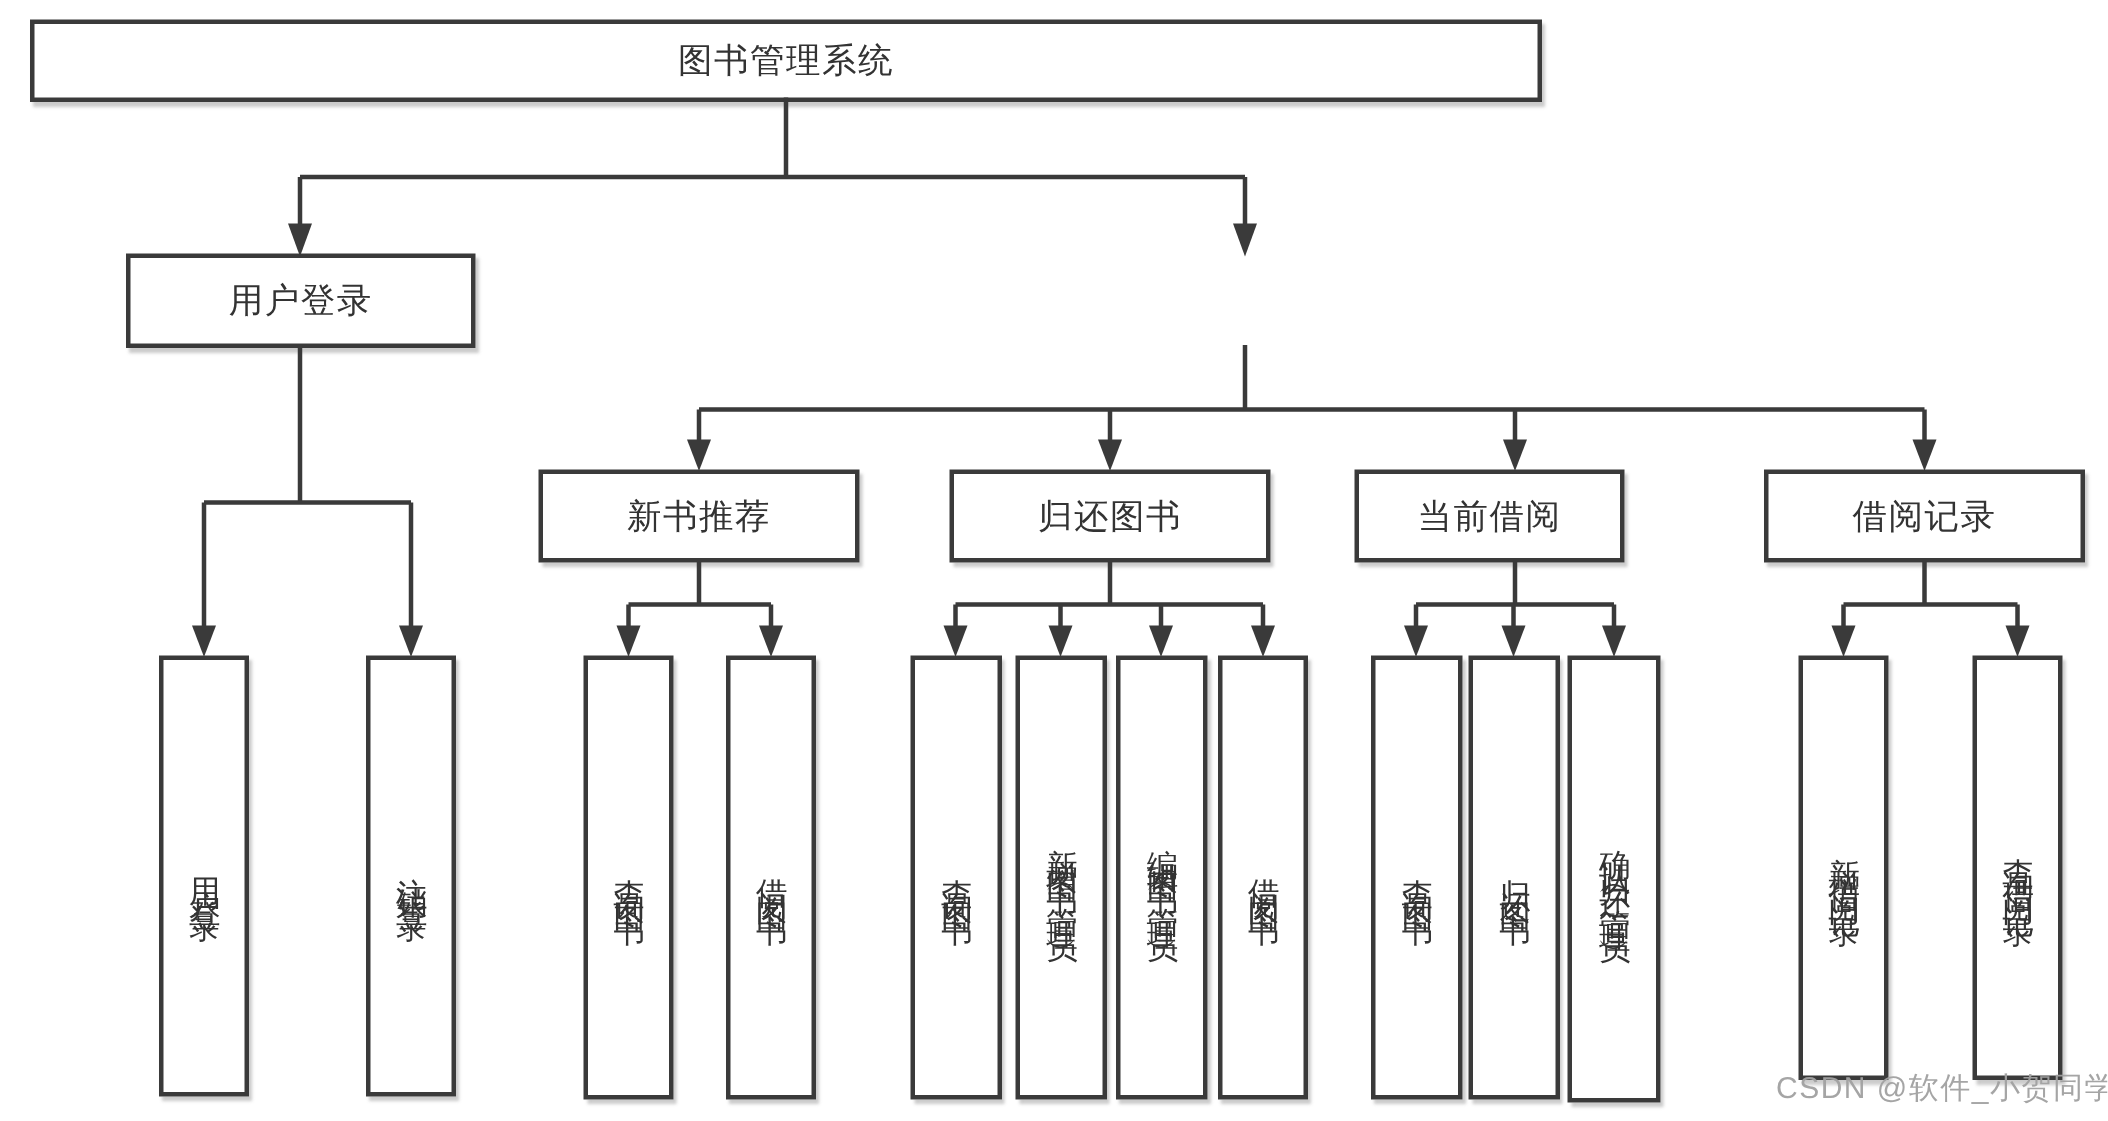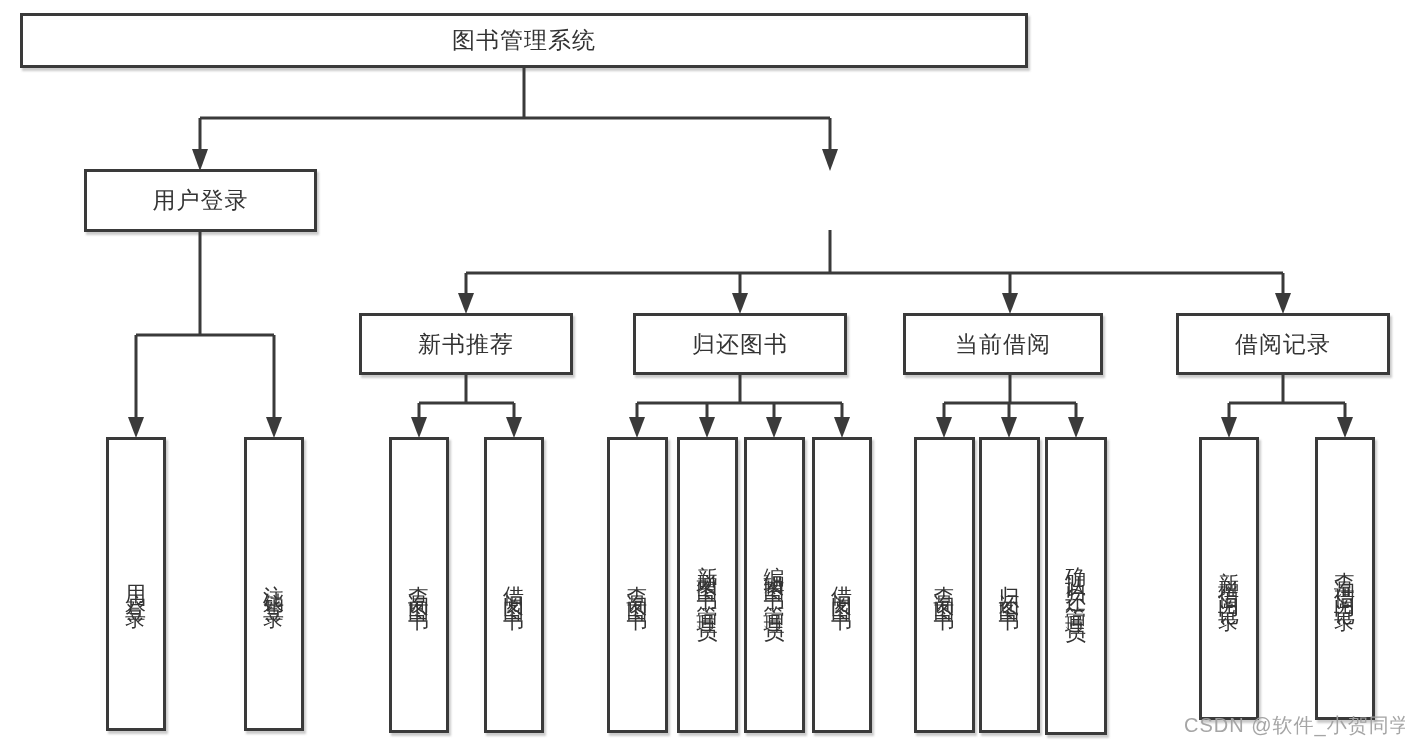--- a/index.html
+++ b/index.html
@@ -118,21 +118,21 @@
   <div class="node hbox" style="left:84px; top:169px; width:233px; height:63px;">
     <span class="label">用户登录</span>
   </div>
 
   <div class="node hbox" style="left:359px; top:313px; width:214px; height:62px;">
     <span class="label">新书推荐</span>
   </div>
   <div class="node hbox" style="left:633px; top:313px; width:214px; height:62px;">
     <span class="label">归还图书</span>
   </div>
-  <div class="node hbox" style="left:903px; top:313px; width:200px; height:62px;">
+  <div class="node hbox" style="left:903px; top:313px; width:180px; height:62px;">
     <span class="label">当前借阅</span>
   </div>
   <div class="node hbox" style="left:1176px; top:313px; width:214px; height:62px;">
     <span class="label">借阅记录</span>
   </div>
 
   <div class="node vbox" style="left:106px; top:437px; width:60px; height:294px;">
     <span class="label">用户登录</span>
   </div>
   <div class="node vbox" style="left:244px; top:437px; width:60px; height:294px;">

